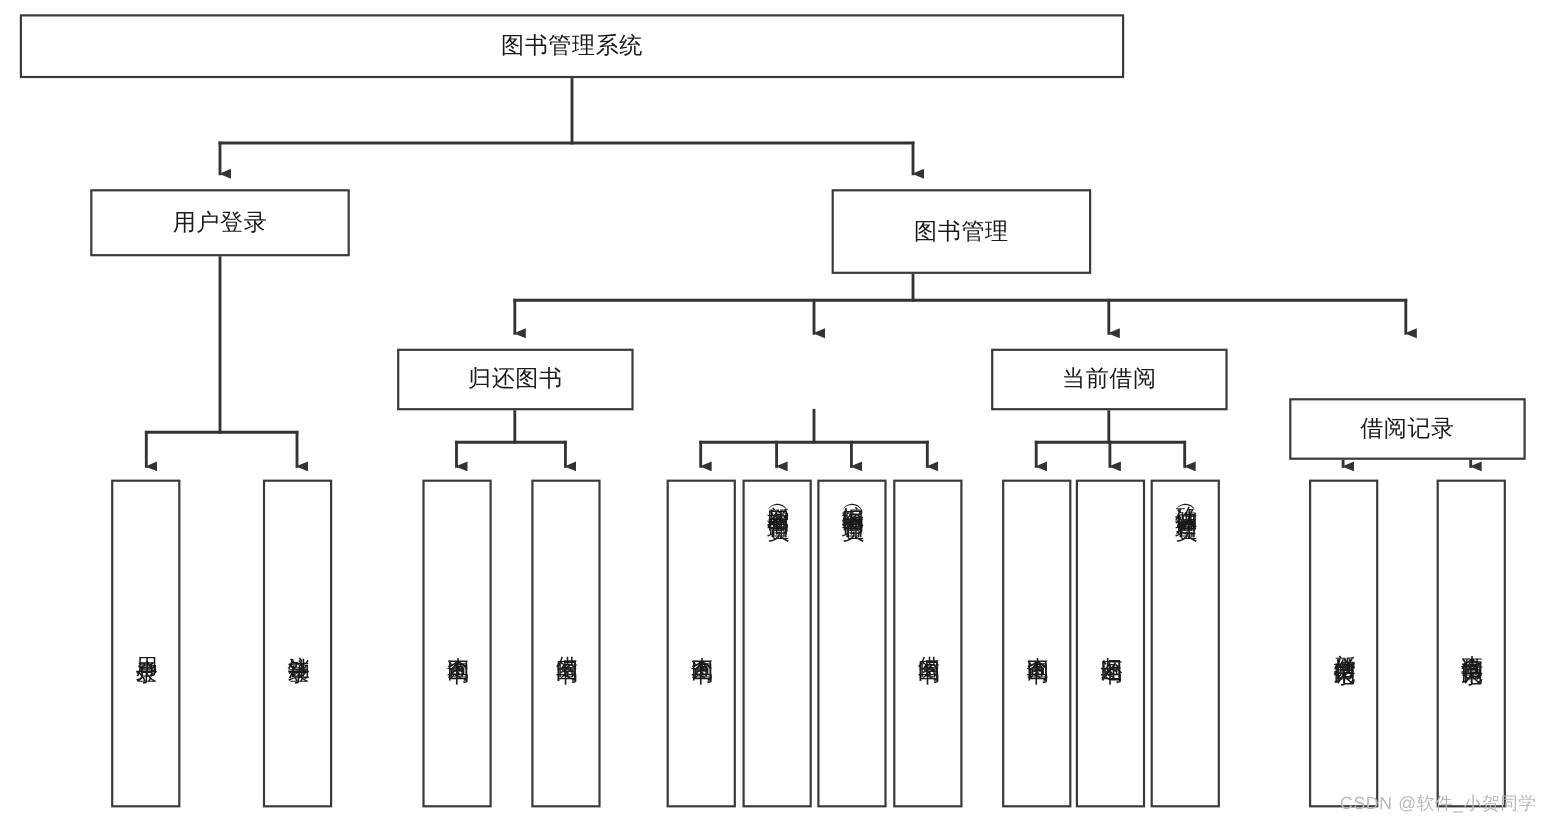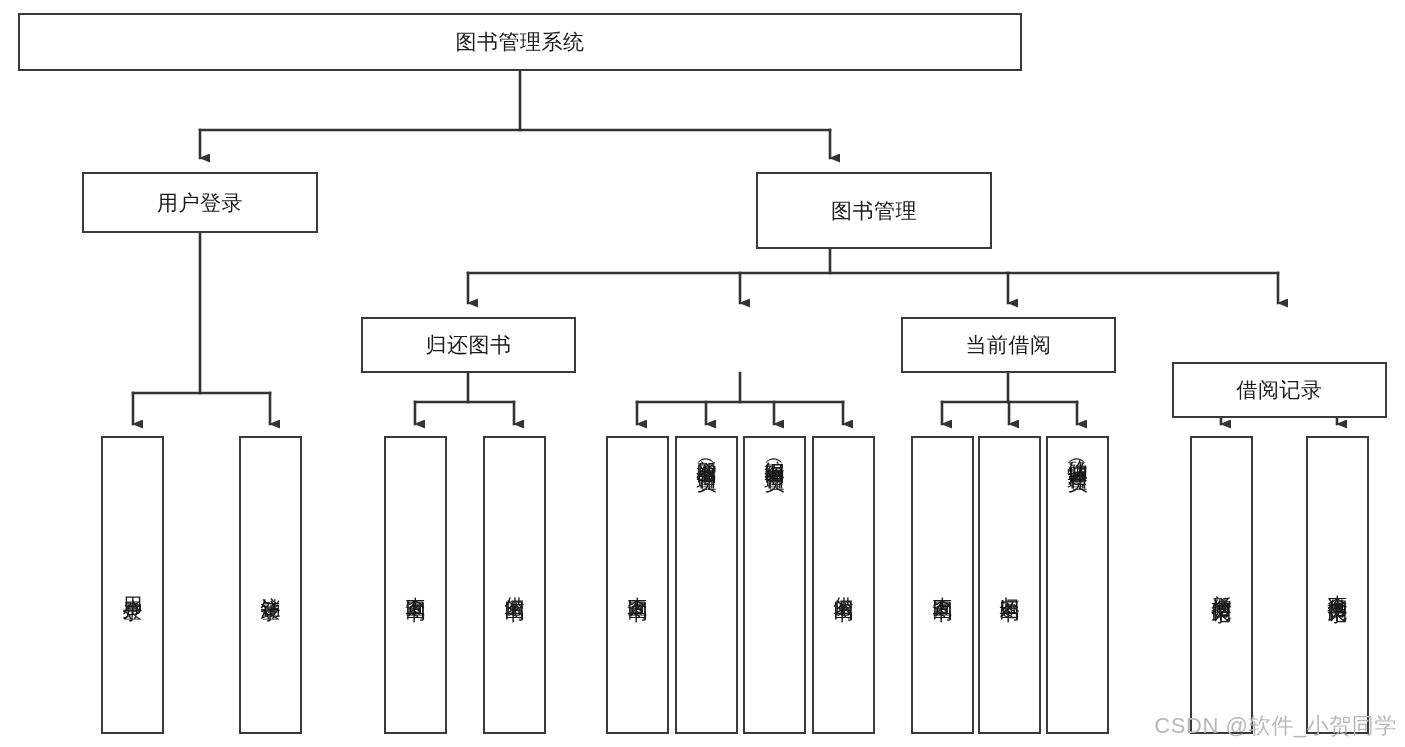--- a/index.html
+++ b/index.html
@@ -64,21 +64,21 @@
     padding-top: 6px;
   }
   .node.vertical.mid-text {
     align-items: center;
     padding-top: 0;
   }
   #watermark {
     position: absolute;
     right: 8px;
     bottom: 6px;
-    font-size: 22px;
+    font-size: 16px;
     color: #b8b8b8;
     white-space: nowrap;
     letter-spacing: 0.6px;
   }
 </style>
 </head>
 <body>
 
 <div id="diagram-root">
 

